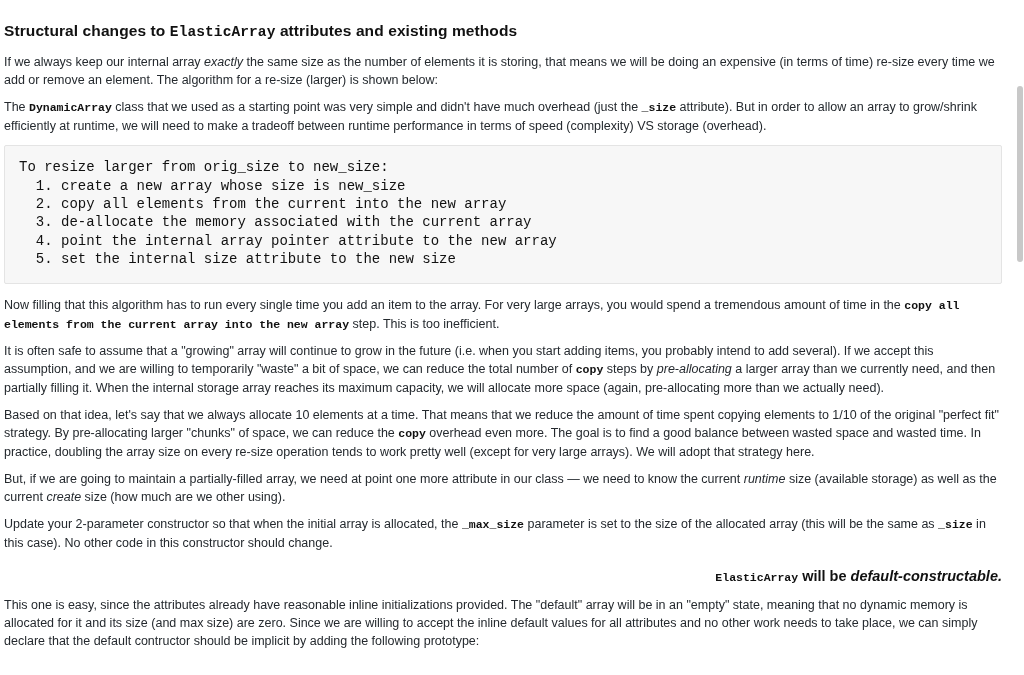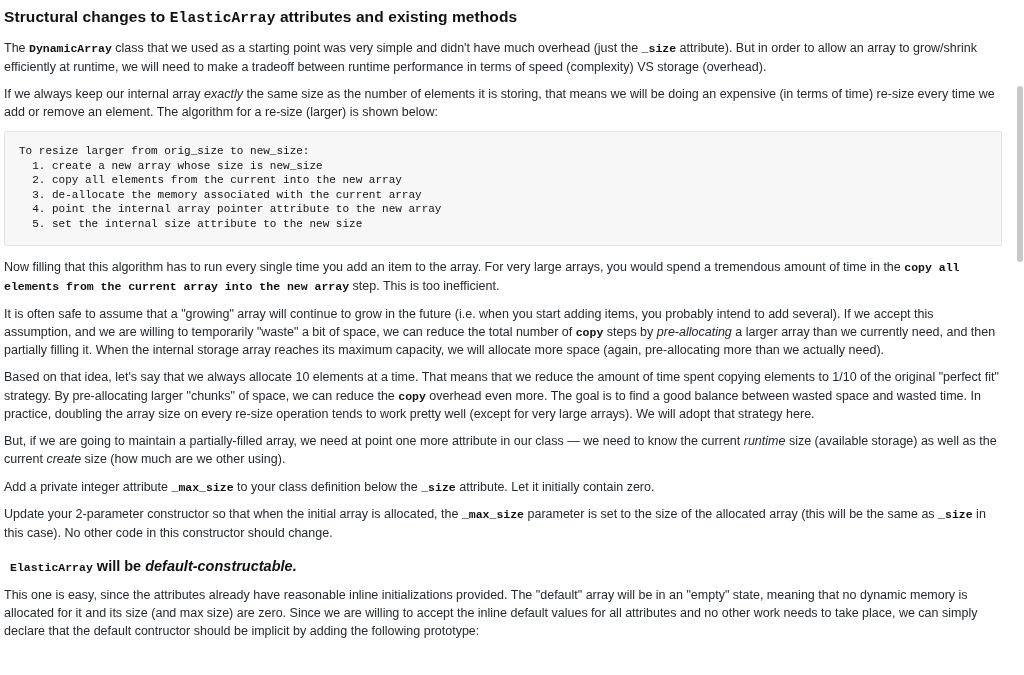--- a/index.html
+++ b/index.html
@@ -17,30 +17,31 @@
     color: #24292e;
   }
   .page {
     padding: 6px 6px 0 4px;
     box-sizing: border-box;
     position: relative;
   }
   h2.section-title {
     font-size: 15.5px;
     font-weight: bold;
-    margin: 0 0 10px 0;
+    margin: 14px 0 10px 0;
     color: #111;
     letter-spacing: 0.1px;
   }
   h3.sub-title {
     font-size: 14.5px;
     font-weight: bold;
     margin: 14px 0 9px 0;
     color: #111;
     padding-left: 6px;
+    text-align: right;
   }
   h3.sub-title em {
     font-style: italic;
   }
   p {
     margin: 0 0 9px 0;
     text-align: left;
   }
   code, .mono {
     font-family: "Liberation Mono", monospace;
@@ -52,21 +53,21 @@
   h2.section-title code {
     font-size: 14.5px;
   }
   .codeblock {
     background: #f7f7f7;
     border: 1px solid #e4e4e4;
     border-radius: 2px;
     padding: 10px 14px;
     margin: 10px 0 12px 0;
     font-family: "Liberation Mono", monospace;
-    font-size: 11px;
+    font-size: 14px;
     line-height: 1.32;
     color: #111;
     white-space: pre;
     overflow: hidden;
   }
   .codeblock.tall {
     padding: 12px 14px 14px 14px;
   }
   em { font-style: italic; }
   strong { font-weight: normal; }
@@ -92,41 +93,40 @@
   }
 </style>
 </head>
 <body>
 
 <div class="page">
   <div class="content">
 
     <h2 class="section-title"><span>Structural changes to </span><code>ElasticArray</code><span> attributes and existing methods</span></h2>
 
+    <p><span>If we always keep our internal array </span><em>exactly</em><span> the same size as the number of elements it is storing, that means we will be doing an expensive (in terms of time) re-size every time we add or remove an element. The algorithm for a re-size (larger) is shown below:</span></p>
+
     <p><span>The </span><code>DynamicArray</code><span> class that we used as a starting point was very simple and didn't have much overhead (just the </span><code>_size</code><span> attribute). But in order to allow an array to grow/shrink efficiently at runtime, we will need to make a tradeoff between runtime performance in terms of speed (complexity) VS storage (overhead).</span></p>
-
-    <p><span>If we always keep our internal array </span><em>exactly</em><span> the same size as the number of elements it is storing, that means we will be doing an expensive (in terms of time) re-size every time we add or remove an element. The algorithm for a re-size (larger) is shown below:</span></p>
 
     <pre class="codeblock tall">To resize larger from orig_size to new_size:
   1. create a new array whose size is new_size
   2. copy all elements from the current into the new array
   3. de-allocate the memory associated with the current array
   4. point the internal array pointer attribute to the new array
   5. set the internal size attribute to the new size</pre>
 
 
     <p><span>Now filling that this algorithm has to run </span><strong>every single time</strong><span> you add an item to the array. For very large arrays, you would spend a tremendous amount of time in the </span><code>copy all elements from the current array into the new array</code><span> step. This is too inefficient.</span></p>
 
     <p><span>It is often safe to assume that a "growing" array will continue to grow in the future (i.e. when you start adding items, you probably intend to add several). If we accept this assumption, and we are willing to temporarily "waste" a bit of space, we can reduce the total number of </span><code>copy</code><span> steps by </span><em>pre-allocating</em><span> a larger array than we currently need, and then partially filling it. When the internal storage array reaches its maximum capacity, we will allocate more space (again, pre-allocating more than we actually need).</span></p>
 
     <p><span>Based on that idea, let's say that we always allocate 10 elements at a time. That means that we reduce the amount of time spent copying elements to 1/10 of the original "perfect fit" strategy. By pre-allocating larger "chunks" of space, we can reduce the </span><code>copy</code><span> overhead even more. The goal is to find a good balance between wasted space and wasted time. In practice, doubling the array size on every re-size operation tends to work pretty well (except for very large arrays). We will adopt that strategy here.</span></p>
 
     <p><span>But, if we are going to maintain a partially-filled array, we need at point one more attribute in our class — we need to know the current </span><em>runtime</em><span> size (available storage) as well as the current </span><em>create</em><span> size (how much are we other using).</span></p>
 
-    <p><strong>Add</strong><span> a private integer attribute </span><code>_max_size</code><span> to your class definition below the </span><code>_size</code><span> attribute. Let it initially contain zero.</span></p>
 
     <p><strong>Update</strong><span> your 2-parameter constructor so that when the initial array is allocated, the </span><code>_max_size</code><span> parameter is set to the size of the allocated array (this will be the same as </span><code>_size</code><span> in this case). No other code in this constructor should change.</span></p>
 
     <h3 class="sub-title"><code>ElasticArray</code><span> will be </span><em>default-constructable.</em></h3>
 
     <p>This one is easy, since the attributes already have reasonable inline initializations provided. The "default" array will be in an "empty" state, meaning that no dynamic memory is allocated for it and its size (and max size) are zero. Since we are willing to accept the inline default values for all attributes and no other work needs to take place, we can simply declare that the default contructor should be implicit by adding the following prototype:</p>
 
   </div>
 
   <div class="scrollbar">

